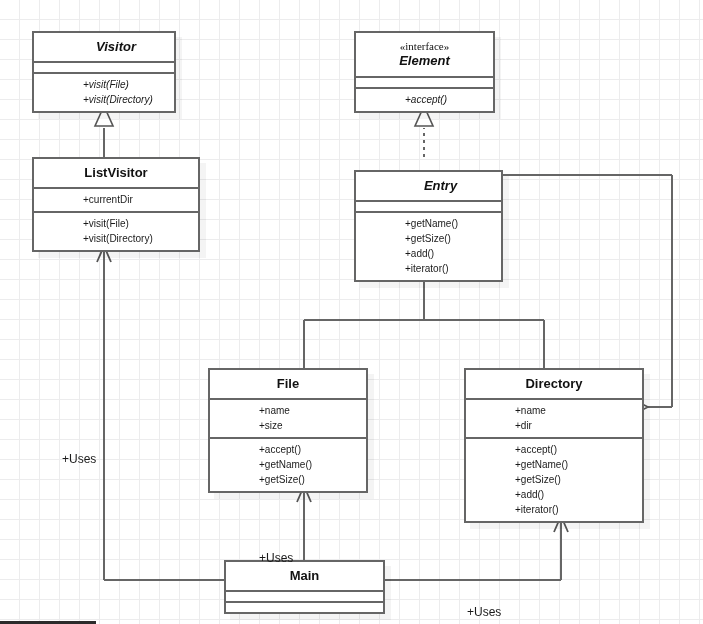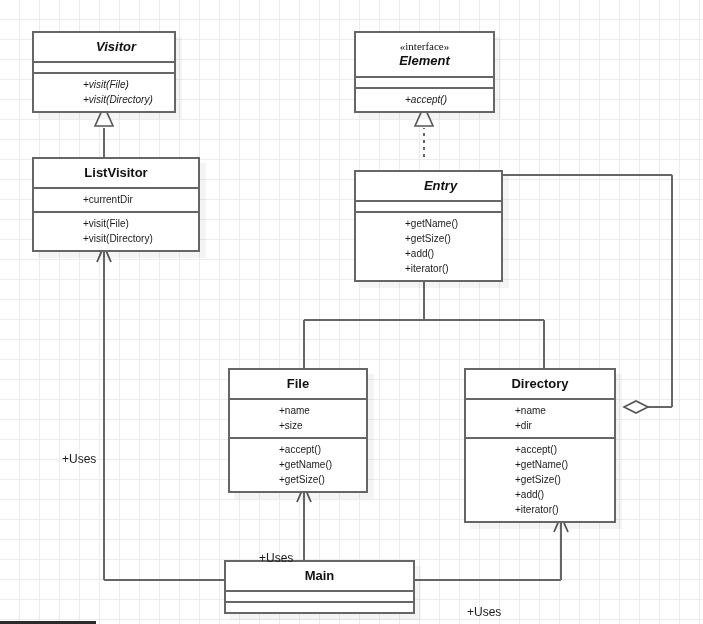--- a/index.html
+++ b/index.html
@@ -168,53 +168,53 @@
     <div class="uml-comp empty"></div>
     <div class="uml-sep"></div>
     <div class="uml-comp">
       <div>+getName()</div>
       <div>+getSize()</div>
       <div>+add()</div>
       <div>+iterator()</div>
     </div>
   </div>
 
-  <div class="uml-box" style="left:228px;top:368px;width:140px;">
+  <div class="uml-box" style="left:208px;top:368px;width:160px;">
     <div class="uml-name">File</div>
     <div class="uml-sep"></div>
     <div class="uml-comp">
       <div>+name</div>
       <div>+size</div>
     </div>
     <div class="uml-sep"></div>
     <div class="uml-comp">
       <div>+accept()</div>
       <div>+getName()</div>
       <div>+getSize()</div>
     </div>
   </div>
 
-  <div class="uml-box" style="left:464px;top:368px;width:152px;">
+  <div class="uml-box" style="left:464px;top:368px;width:180px;">
     <div class="uml-name">Directory</div>
     <div class="uml-sep"></div>
     <div class="uml-comp">
       <div>+name</div>
       <div>+dir</div>
     </div>
     <div class="uml-sep"></div>
     <div class="uml-comp">
       <div>+accept()</div>
       <div>+getName()</div>
       <div>+getSize()</div>
       <div>+add()</div>
       <div>+iterator()</div>
     </div>
   </div>
 
-  <div class="uml-box" style="left:224px;top:560px;width:191px;">
+  <div class="uml-box" style="left:224px;top:560px;width:161px;">
     <div class="uml-name">Main</div>
     <div class="uml-sep"></div>
     <div class="uml-comp empty"></div>
     <div class="uml-sep"></div>
     <div class="uml-comp empty"></div>
   </div>
 
   <div class="edge-label" style="left:62px;top:413px;">+Uses</div>
 
   <div class="edge-label" style="left:259px;top:512px;">+Uses</div>

